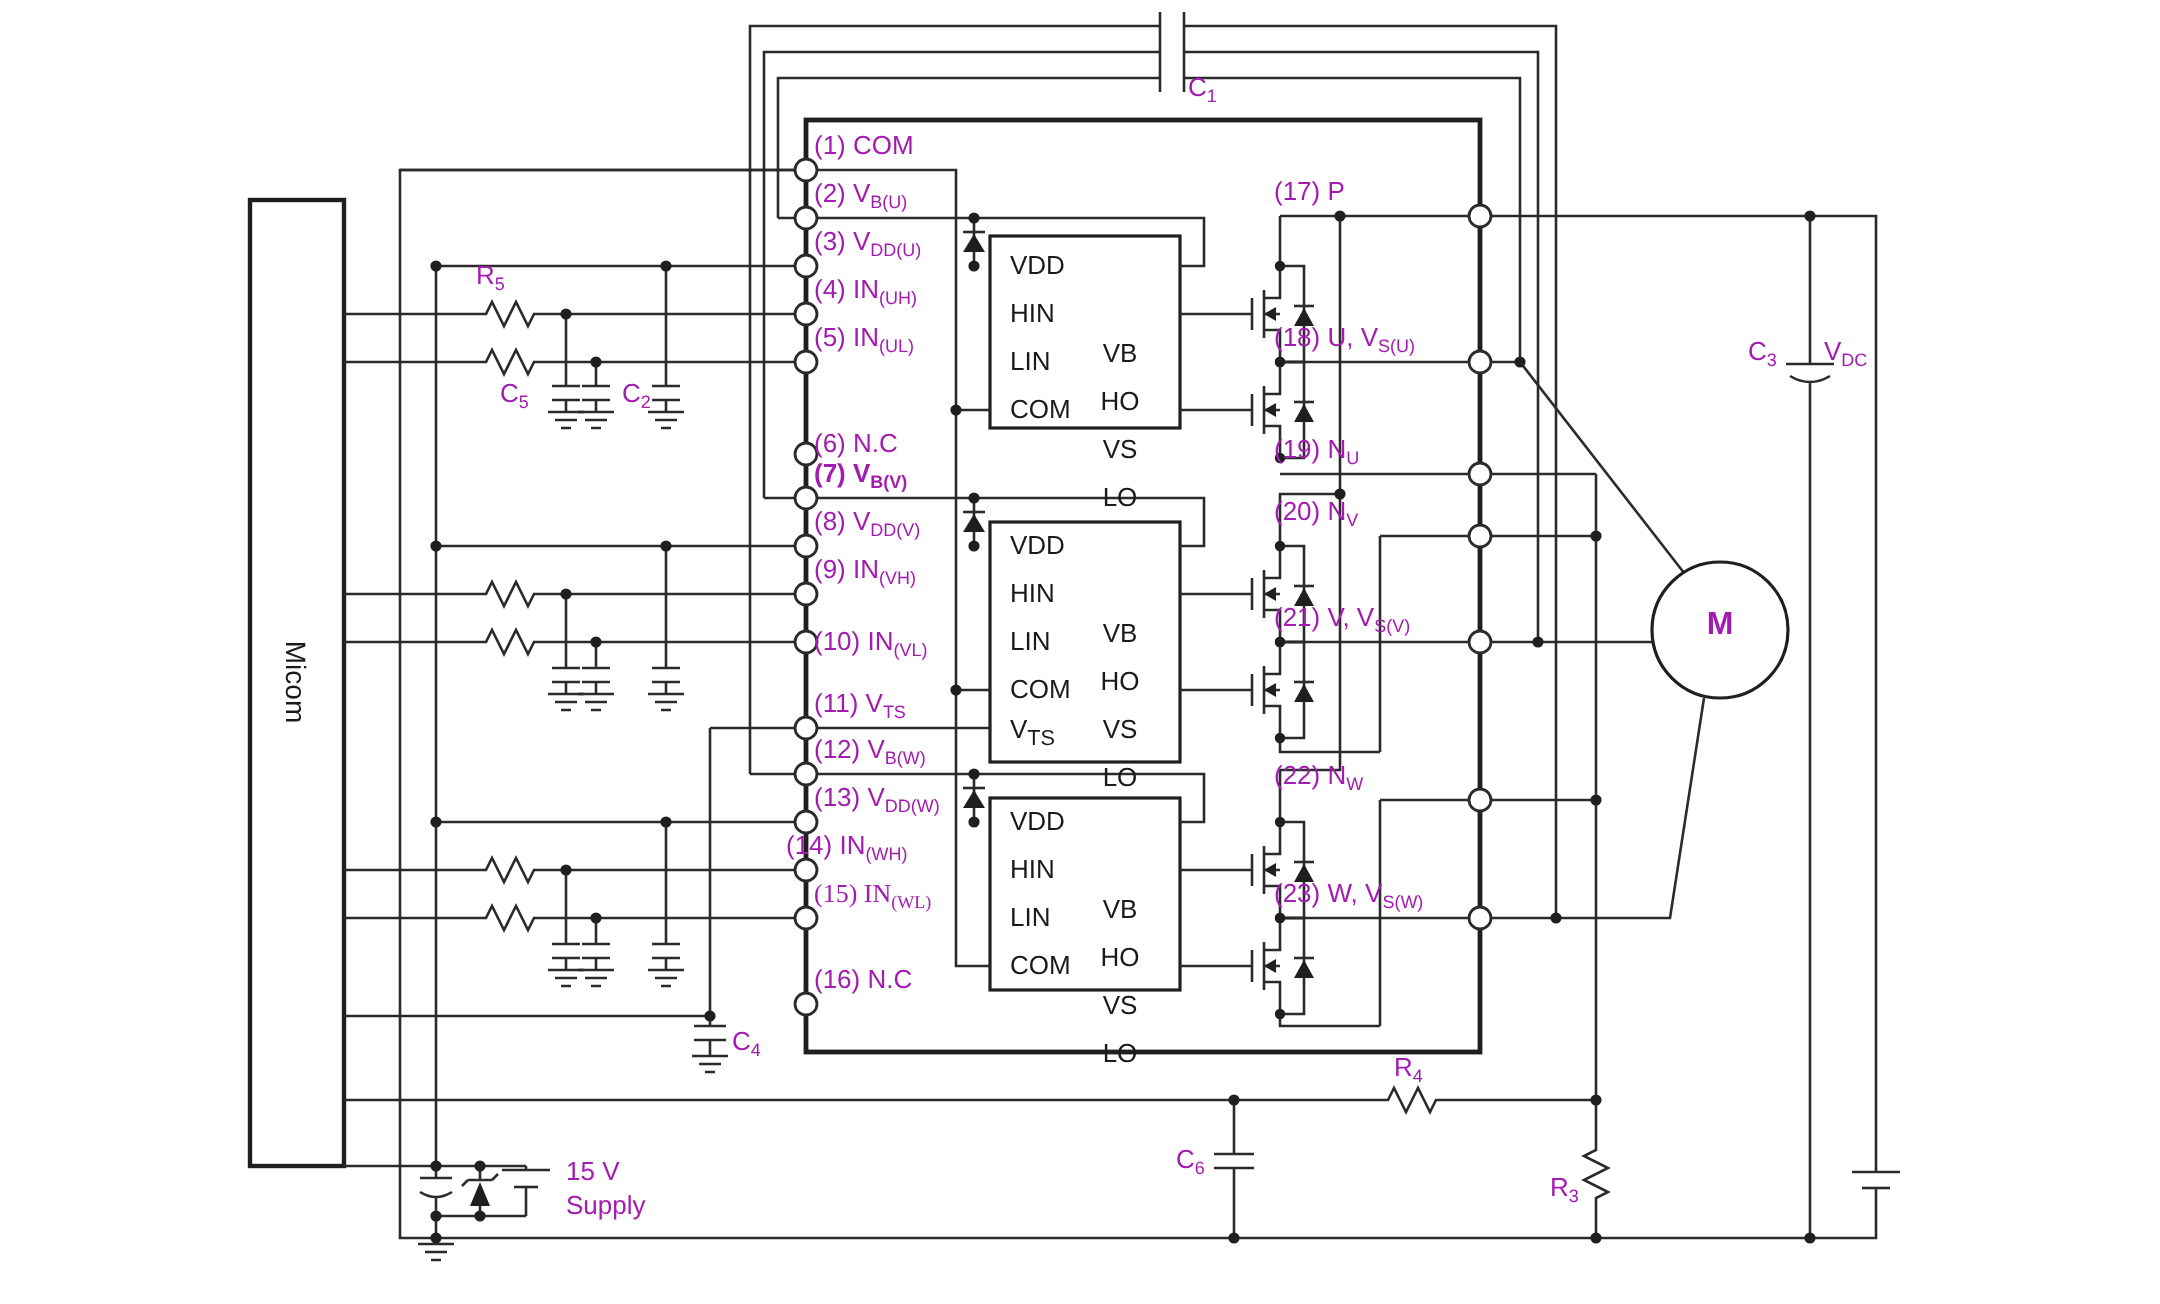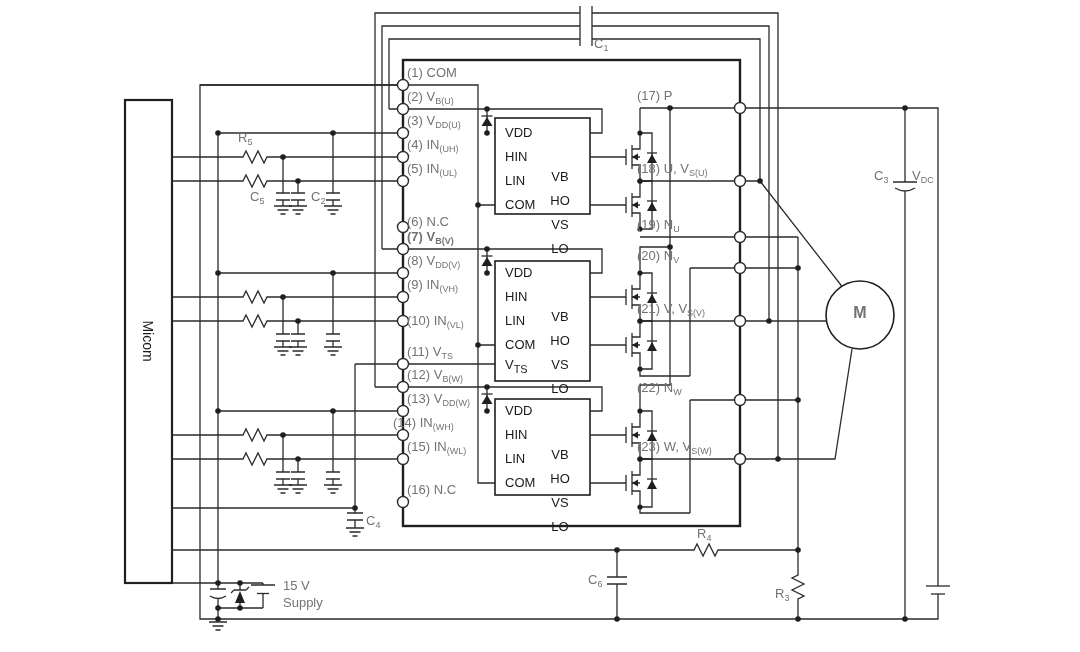--- a/index.html
+++ b/index.html
@@ -1,19 +1,19 @@
 <!DOCTYPE html>
 <html><head>
 <meta charset="utf-8">
 <style>
   html,body{margin:0;padding:0;background:#fff;}
   #stage{position:relative;width:1080px;height:652px;background:#ffffff;overflow:hidden;
          font-family:"Liberation Sans", sans-serif;color:#1a1a1a;}
   #stage svg{position:absolute;left:0;top:0;}
-  .lbl{position:absolute;font-size:13px;line-height:15px;white-space:nowrap;color:#737373;}
+  .lbl{position:absolute;font-size:13px;line-height:15px;white-space:nowrap;color:#a21caf;}
   .lbl sub{font-size:9px;vertical-align:-3px;letter-spacing:0;}
   .rpin{width:98px;}
   .blk{position:absolute;font-size:13px;font-weight:400;}
   .blkr{width:44px;text-align:center;margin-top:44px;}
   .note{font-style:italic;text-align:center;width:240px;font-size:13.5px;}
   .motor{font-weight:bold;font-size:16px;text-align:center;width:30px;}
   .rot{transform:translate(-50%,-50%) rotate(90deg);transform-origin:center;position:absolute;font-size:14px;}
   .w{stroke:#2b2b2b;stroke-width:1.3;fill:none;}
   .bx{stroke:#1f1f1f;fill:#ffffff;}
   .dot{fill:#1f1f1f;stroke:none;}
@@ -299,21 +299,21 @@
 <div class="lbl" style="left:407px;top:161px;">(5) IN<sub>(UL)</sub></div>
 <div class="lbl" style="left:407px;top:214px;">(6) N.C</div>
 <div class="lbl" style="left:407px;top:229px;font-weight:bold;">(7) V<sub>B(V)</sub></div>
 <div class="lbl" style="left:407px;top:253px;">(8) V<sub>DD(V)</sub></div>
 <div class="lbl" style="left:407px;top:277px;">(9) IN<sub>(VH)</sub></div>
 <div class="lbl" style="left:407px;top:301px;margin-top:12px;">(10) IN<sub>(VL)</sub></div>
 <div class="lbl" style="left:407px;top:344px;">(11) V<sub>TS</sub></div>
 <div class="lbl" style="left:407px;top:367px;">(12) V<sub>B(W)</sub></div>
 <div class="lbl" style="left:407px;top:391px;">(13) V<sub>DD(W)</sub></div>
 <div class="lbl" style="left:393px;top:415px;">(14) IN<sub>(WH)</sub></div>
-<div class="lbl" style="left:407px;top:439px;">(15) IN<sub>(WL)</sub></div>
+<div class="lbl" style="left:407px;top:439px;font-family:Liberation Serif, serif;">(15) IN<sub>(WL)</sub></div>
 <div class="lbl" style="left:407px;top:482px;">(16) N.C</div>
 
 <div class="lbl rpin" style="left:637px;top:88px;">(17) P</div>
 <div class="lbl rpin" style="left:637px;top:161px;">(18) U, V<sub>S(U)</sub></div>
 <div class="lbl rpin" style="left:637px;top:217px;">(19) N<sub>U</sub></div>
 <div class="lbl rpin" style="left:637px;top:248px;">(20) N<sub>V</sub></div>
 <div class="lbl rpin" style="left:637px;top:301px;">(21) V, V<sub>S(V)</sub></div>
 <div class="lbl rpin" style="left:637px;top:380px;">(22) N<sub>W</sub></div>
 <div class="lbl rpin" style="left:637px;top:439px;">(23) W, V<sub>S(W)</sub></div>
 

